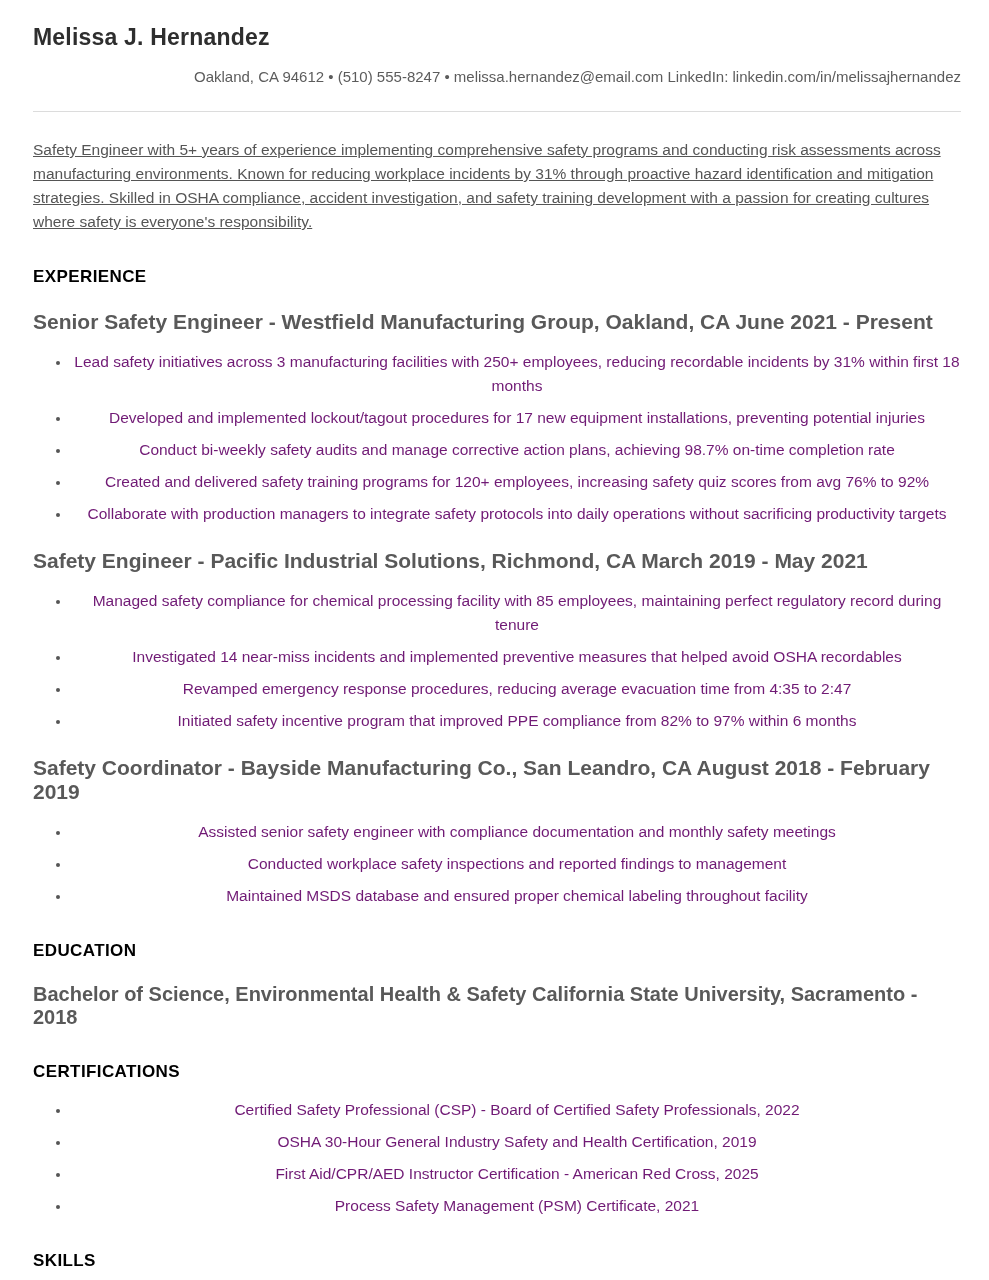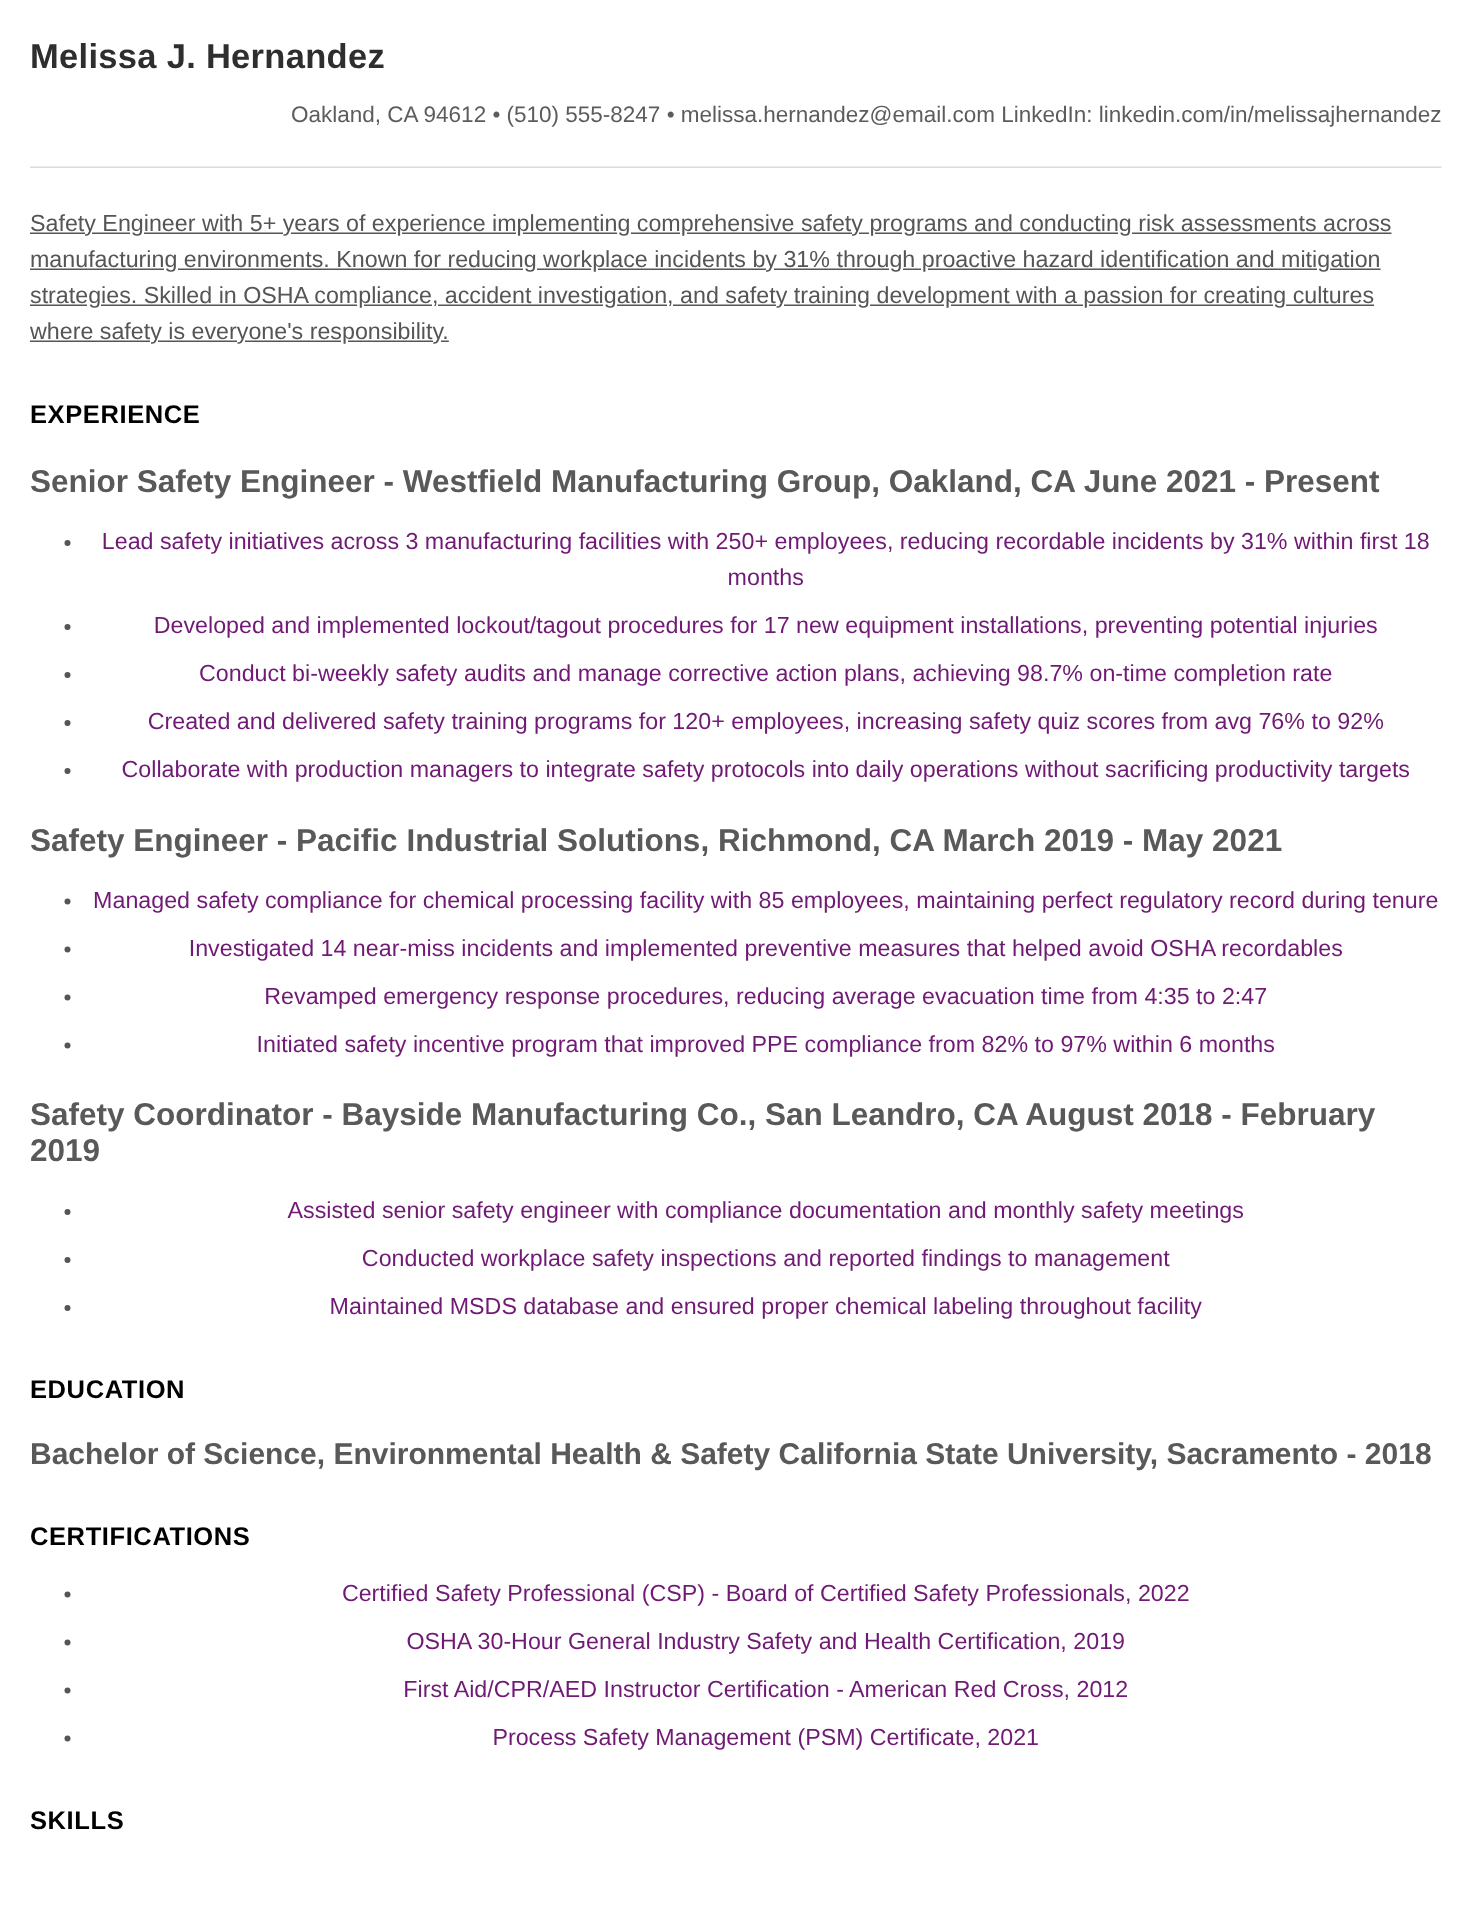--- a/index.html
+++ b/index.html
@@ -8,21 +8,21 @@
     background: #ffffff;
   }
   body {
     width: 989px;
     height: 1280px;
     overflow: hidden;
     font-family: "Liberation Sans", sans-serif;
     color: #555555;
   }
   .page {
-    padding: 24px 28px 0 20px;
+    padding: 24px 28px 0 33px;
   }
   .name {
     margin: 0;
     font-size: 23px;
     font-weight: 700;
     color: #2e2e2e;
     letter-spacing: 0.2px;
   }
   .contact-line {
     margin: 17px 0 0 0;
@@ -117,19 +117,19 @@
     <li>Maintained MSDS database and ensured proper chemical labeling throughout facility</li>
   </ul>
 
   <h2 class="section-title">EDUCATION</h2>
   <p class="degree-line">Bachelor of Science, Environmental Health &amp; Safety California State University, Sacramento - 2018</p>
 
   <h2 class="section-title">CERTIFICATIONS</h2>
   <ul class="bullets">
     <li>Certified Safety Professional (CSP) - Board of Certified Safety Professionals, 2022</li>
     <li>OSHA 30-Hour General Industry Safety and Health Certification, 2019</li>
-    <li>First Aid/CPR/AED Instructor Certification - American Red Cross, 2012</li>
+    <li>First Aid/CPR/AED Instructor Certification - American Red Cross, 2025</li>
     <li>Process Safety Management (PSM) Certificate, 2021</li>
   </ul>
 
   <h2 class="section-title">SKILLS</h2>
 
 </div>
 
 </body></html>

